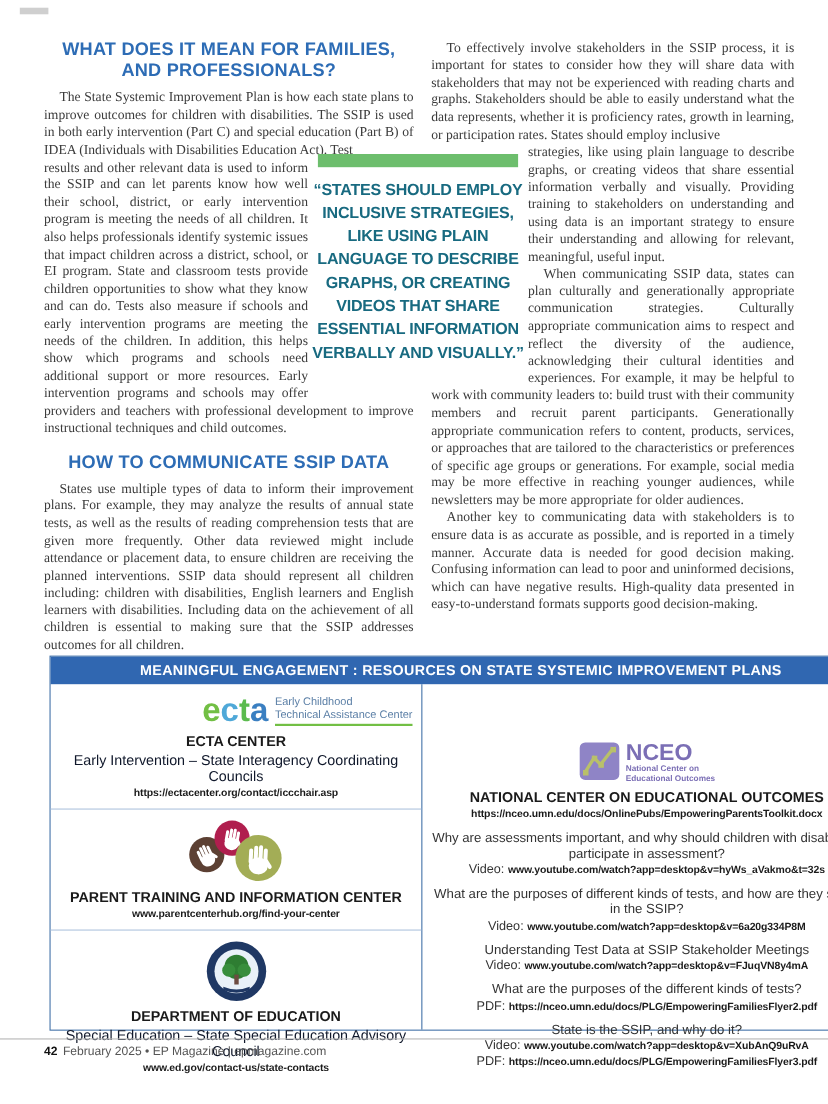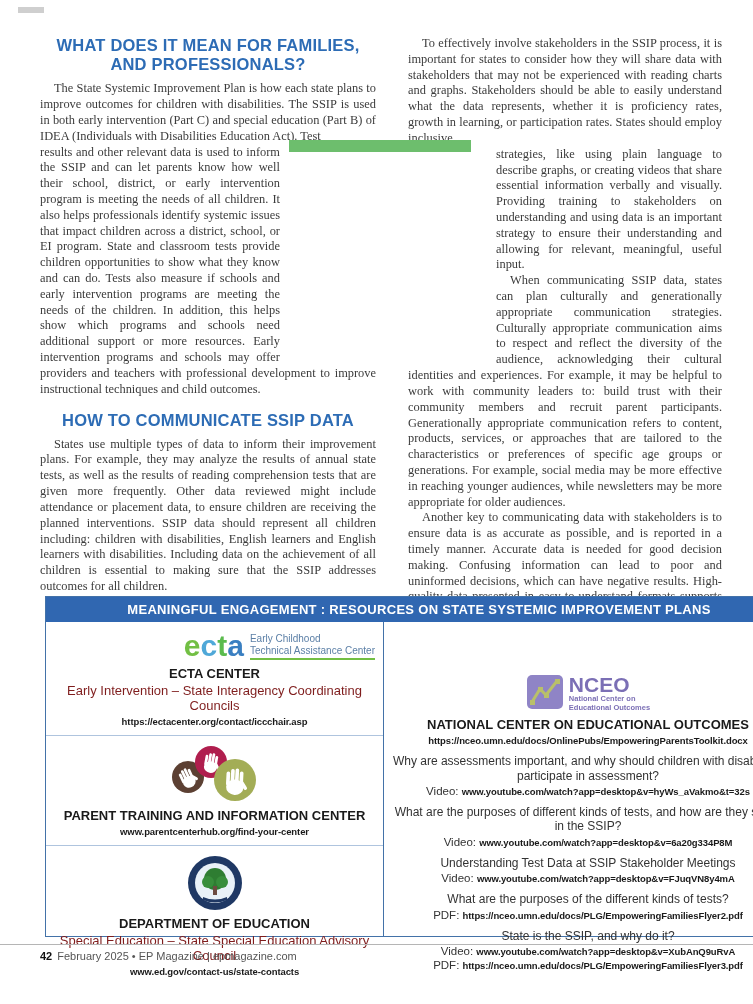--- a/index.html
+++ b/index.html
@@ -1,21 +1,21 @@
 <!DOCTYPE html>
 <html><head>
 <meta charset="utf-8">
 <style>
   html,body{margin:0;padding:0;background:#ffffff;}
   .page{position:relative;width:753px;height:1004px;background:#fff;overflow:hidden;
         font-family:"Liberation Serif",serif;color:#3b3b3b;}
   .print-mark{position:absolute;left:18px;top:7px;width:26px;height:6px;background:#cfcfcf;}
 
   
-  .article{display:flex;gap:32px;padding:36px 31px 0 40px;}
+  .article{display:flex;gap:16px;padding:36px 31px 0 40px;}
   .col-left{width:336px;flex:0 0 336px;}
   .col-right{flex:1;}
   .headline{font-family:"Liberation Sans",sans-serif;font-weight:bold;color:#2d6cb5;
             font-size:16.5px;line-height:1.16;text-align:center;letter-spacing:.2px;margin:0 0 7px 0;}
   .headline2{margin-top:13px;}
   p.body{font-size:12.4px;line-height:1.275;text-align:justify;margin:0;}
   p.indent{text-indent:14px;}
   .wrapzone{overflow:visible;}
   .spacer-right{float:right;width:96px;height:212px;}
   .spacer-left{float:left;width:88px;height:218px;}
@@ -31,21 +31,21 @@
              border:1.5px solid #4372a8;background:#fff;box-sizing:border-box;
              font-family:"Liberation Sans",sans-serif;}
   .res-header{height:25px;background:#3067b1;color:#fff;display:flex;align-items:center;
               justify-content:center;font-weight:bold;font-size:13px;letter-spacing:.3px;}
   .res-cols{display:flex;height:calc(100% - 25px);}
   .res-left{width:338px;flex:0 0 338px;border-right:1px solid #4372a8;box-sizing:border-box;}
   .res-right{flex:1;padding:6px 6px 0 6px;text-align:center;margin-top:44px;}
   .res-section{padding:7px 8px 8px 8px;text-align:center;border-bottom:1px solid #afc4de;}
   .res-section:last-child{border-bottom:none;}
   .res-title{font-weight:bold;font-size:13px;color:#1a1a1a;margin-top:5px;}
-  .res-sub{font-size:13px;color:#7f1d1d;margin-top:2px;}
+  .res-sub{font-size:13px;color:#0f172a;margin-top:2px;}
   .res-url{font-weight:bold;font-size:9.5px;color:#1a1a1a;letter-spacing:-0.1px;margin-top:3px;}
   .q-item{margin-top:8px;}
   .q-text{font-size:12px;color:#333;line-height:1.2;}
   .link-line{margin-top:2px;font-size:11.5px;color:#333;}
   .link-line .lurl{font-weight:bold;font-size:9.5px;color:#1a1a1a;letter-spacing:-0.1px;}
 
   
   .ecta-logo{display:flex;justify-content:flex-end;align-items:center;gap:6px;margin:2px 0 3px 0;}
   .ecta-word{font-family:"Liberation Sans",sans-serif;font-weight:bold;font-size:30px;line-height:1;}
   .ecta-sub{text-align:left;font-size:10px;color:#5b7fa6;line-height:1.2;}
@@ -86,20 +86,21 @@
         <div class="spacer-left"></div>
         <p class="body">strategies, like using plain language to describe graphs, or creating videos that share essential information verbally and visually. Providing training to stakeholders on understanding and using data is an important strategy to ensure their understanding and allowing for relevant, meaningful, useful input.</p>
         <p class="body indent">When communicating SSIP data, states can plan culturally and generationally appropriate communication strategies. Culturally appropriate communication aims to respect and reflect the diversity of the audience, acknowledging their cultural identities and experiences. For example, it may be helpful to work with community leaders to: build trust with their community members and recruit parent participants. Generationally appropriate communication refers to content, products, services, or approaches that are tailored to the characteristics or preferences of specific age groups or generations. For example, social media may be more effective in reaching younger audiences, while newsletters may be more appropriate for older audiences.</p>
       </div>
       <p class="body indent">Another key to communicating data with stakeholders is to ensure data is as accurate as possible, and is reported in a timely manner. Accurate data is needed for good decision making. Confusing information can lead to poor and uninformed decisions, which can have negative results. High-quality data presented in easy-to-understand formats supports good decision-making.</p>
     </div>
   </div>
 
   <div class="pullquote">
     <div class="pq-bar"></div>
+    <div class="pq-text">“STATES SHOULD EMPLOY INCLUSIVE STRATEGIES, LIKE USING PLAIN LANGUAGE TO DESCRIBE GRAPHS, OR CREATING VIDEOS THAT SHARE ESSENTIAL INFORMATION VERBALLY AND VISUALLY.”</div>
   </div>
 
   <div class="resources">
     <div class="res-header">MEANINGFUL ENGAGEMENT  :  RESOURCES ON STATE SYSTEMIC IMPROVEMENT PLANS</div>
     <div class="res-cols">
 
       <div class="res-left">
 
         <div class="res-section">
           <div class="ecta-logo">

